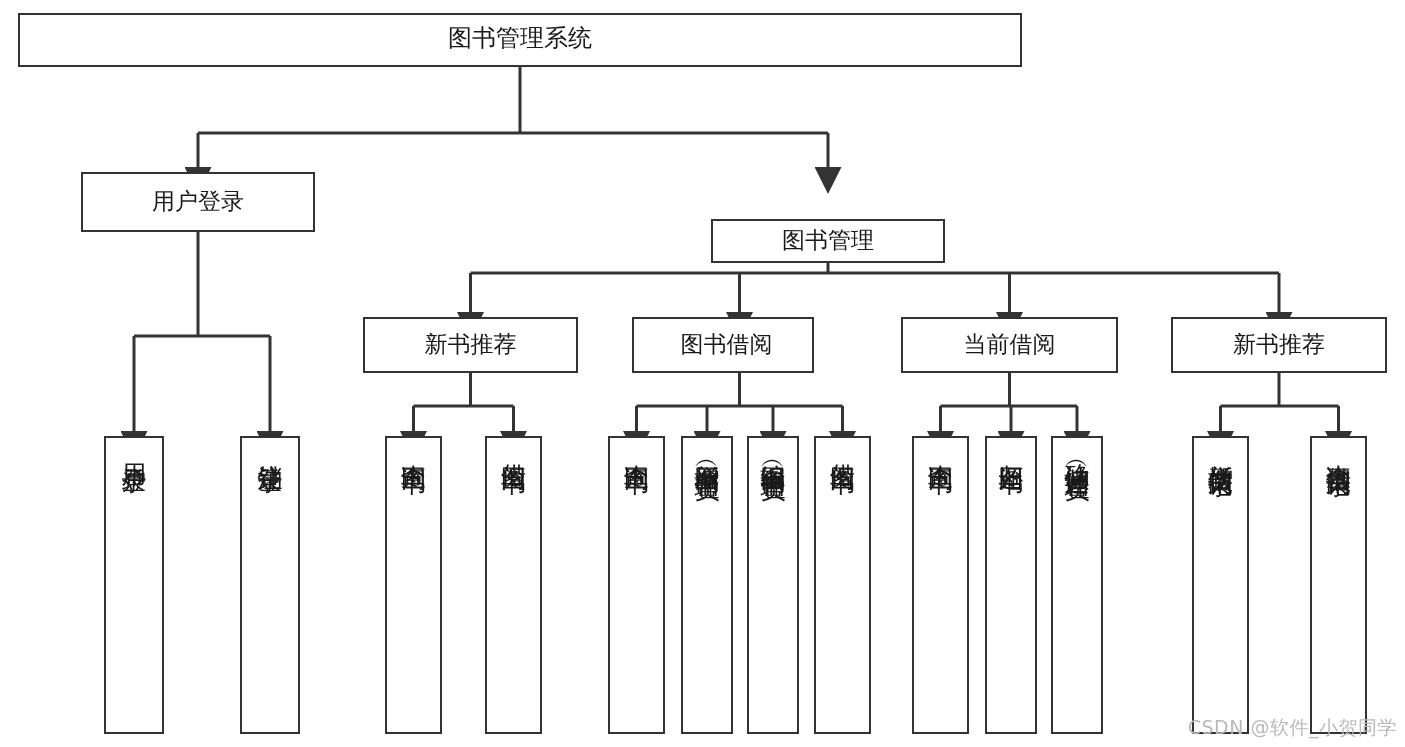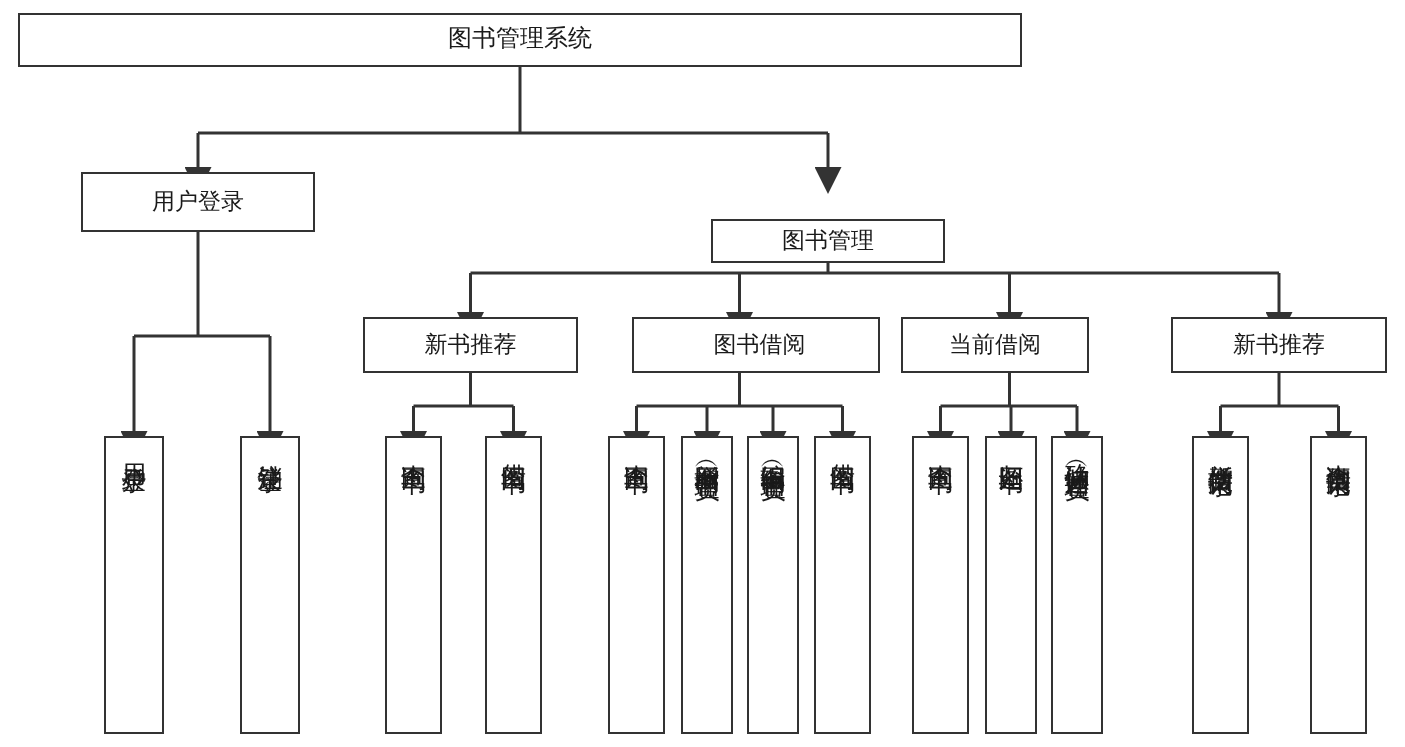--- a/index.html
+++ b/index.html
@@ -104,24 +104,24 @@
       </div>
       <div class="node horiz" style="left: 81px; top: 172px; width: 234px; height: 60px;">
         <span class="label">用户登录</span>
       </div>
       <div class="node horiz" style="left: 711px; top: 172px; width: 234px; height: 44px; margin-top: 47px;">
         <span class="label">图书管理</span>
       </div>
       <div class="node horiz" style="left: 363px; top: 317px; width: 215px; height: 56px; align-items: center;">
         <span class="label">新书推荐</span>
       </div>
-      <div class="node horiz" style="left: 632px; top: 317px; width: 248px; height: 56px; padding-left: 7px;">
+      <div class="node horiz" style="left: 632px; top: 317px; width: 182px; height: 56px; padding-left: 7px;">
         <span class="label">图书借阅</span>
       </div>
-      <div class="node horiz" style="left: 901px; top: 317px; width: 188px; height: 56px;">
+      <div class="node horiz" style="left: 901px; top: 317px; width: 217px; height: 56px;">
         <span class="label">当前借阅</span>
       </div>
       <div class="node horiz" style="left: 1171px; top: 317px; width: 216px; height: 56px;">
         <span class="label">新书推荐</span>
       </div>
       <div class="node vert" style="left: 104px; top: 436px; width: 60px; height: 298px;">
         <span class="label">用户登录</span>
       </div>
       <div class="node vert" style="left: 240px; top: 436px; width: 60px; height: 298px;">
         <span class="label">注销登录</span>
@@ -154,13 +154,14 @@
         <span class="label">确认归还（管理员）</span>
       </div>
       <div class="node vert" style="left: 1192px; top: 436px; width: 57px; height: 298px;">
         <span class="label">新增借阅记录</span>
       </div>
       <div class="node vert" style="left: 1310px; top: 436px; width: 57px; height: 298px;">
         <span class="label">查询借阅记录</span>
       </div>
     </div>
 
+  <div id="watermark">CSDN @软件_小贺同学</div>
 </div>
 
 </body></html>

